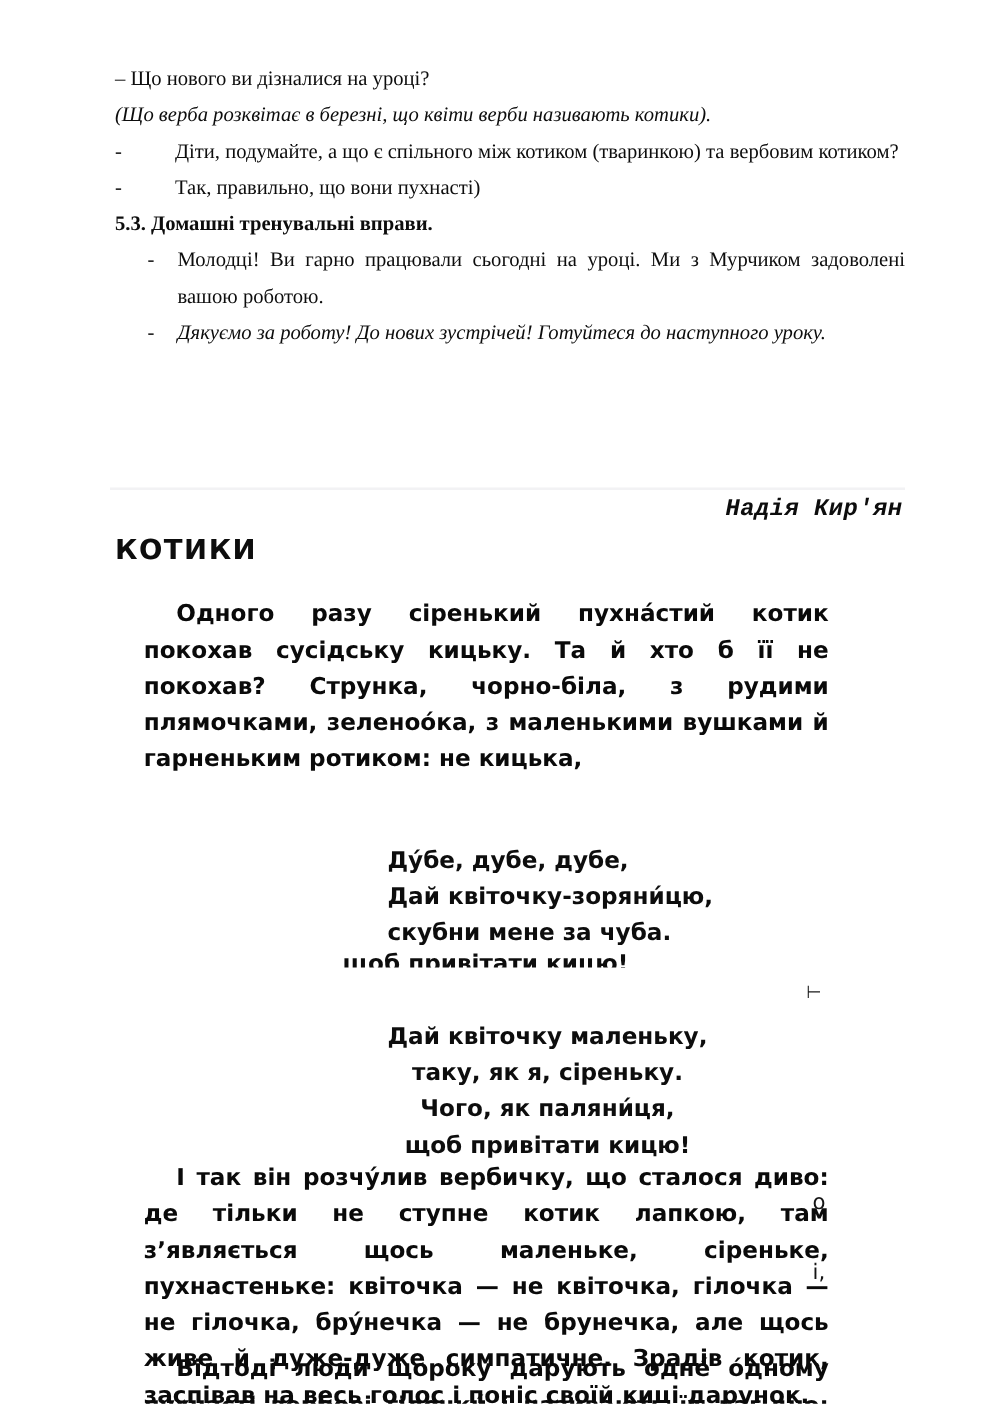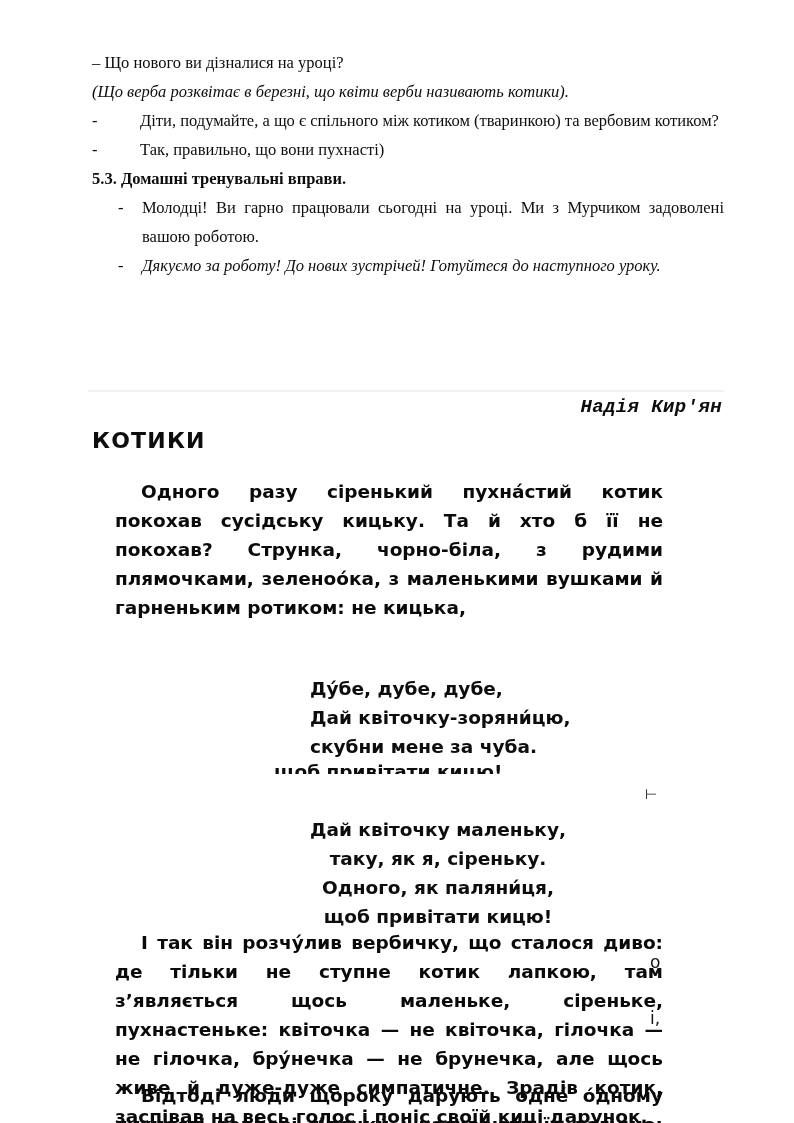--- a/index.html
+++ b/index.html
@@ -253,21 +253,21 @@
     <div>скубни мене за чуба.</div>
   </div>
 
   <div class="clip-wrap">
     <div class="clipline">щоб привітати кицю!</div>
   </div>
 
   <div class="verse verse-2">
     <div>Дай квіточку маленьку,</div>
     <div>таку, як я, сіреньку.</div>
-    <div>Одного, як паляни́ця,</div>
+    <div>Чого, як паляни́ця,</div>
     <div>щоб привітати кицю!</div>
   </div>
 
   <div class="story para-c">
     <p class="firstline">І так він розчу́лив вербичку, що сталося диво: де тільки не ступне котик лапкою, там з’являється щось маленьке, сіреньке, пухнастеньке: квіточка — не квіточка, гілочка — не гілочка, бру́нечка — не брунечка, але щось живе й дуже-дуже симпатичне. Зрадів котик, заспівав на весь голос і поніс своїй киці дарунок.</p>
   </div>
 
   <div class="story para-d">
     <p class="firstline">Відтоді люди щороку дарують одне́ о́дному пухнасті вербові гілочки́ і називають їх лагідно: котики.</p>
   </div>

